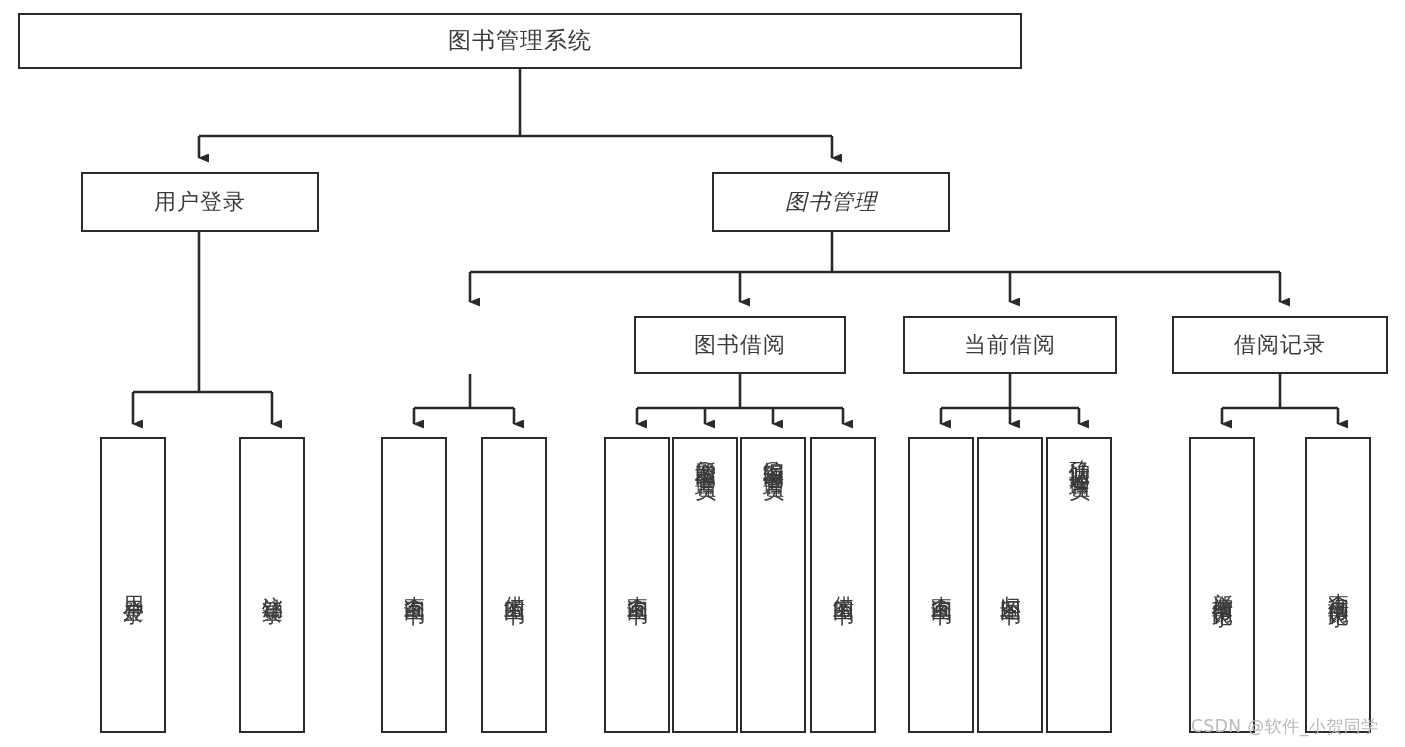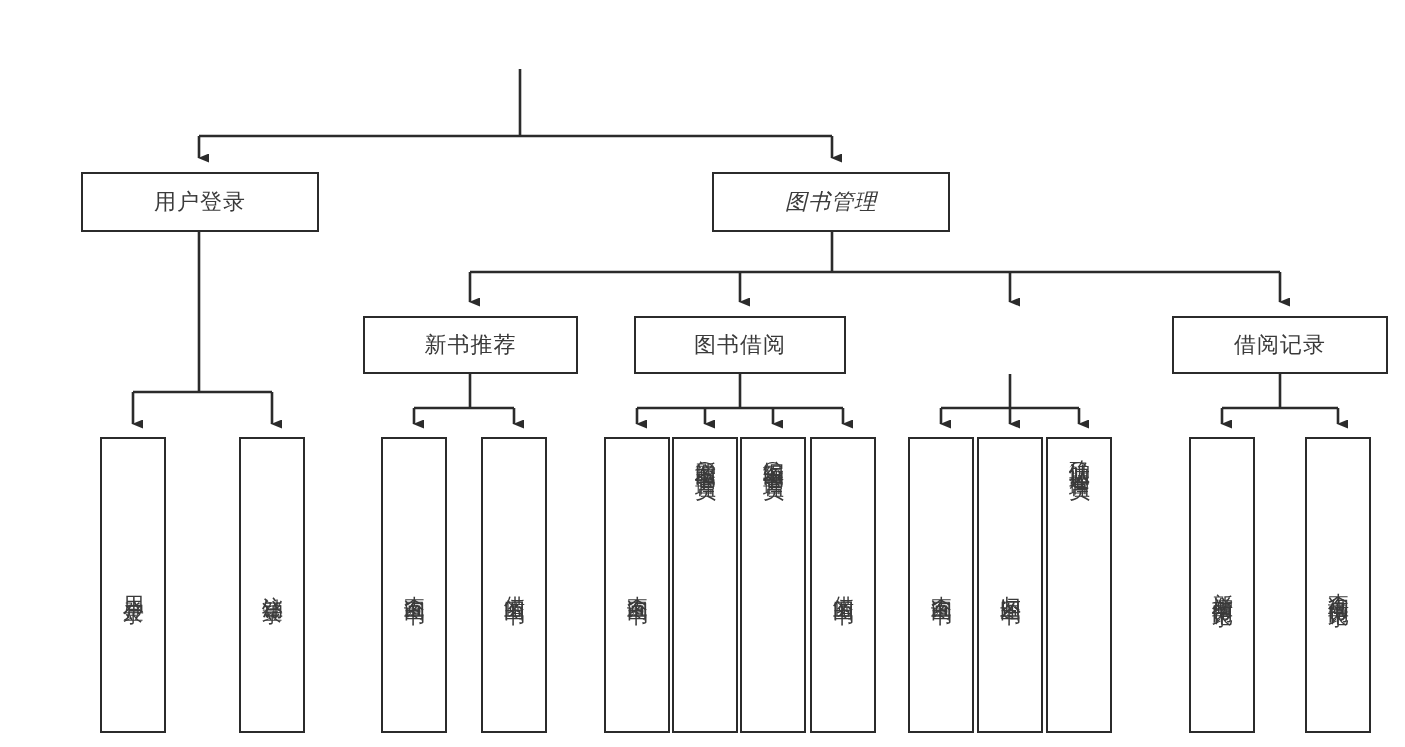--- a/index.html
+++ b/index.html
@@ -115,40 +115,42 @@
       <path d="M1010,408 L1010,424" marker-end="url(#arrow)"></path>
       <path d="M1079,408 L1079,424" marker-end="url(#arrow)"></path>
 
       <path d="M1280,374 L1280,408"></path>
       <path d="M1222,408 L1338,408"></path>
       <path d="M1222,408 L1222,424" marker-end="url(#arrow)"></path>
       <path d="M1338,408 L1338,424" marker-end="url(#arrow)"></path>
     </g>
   </svg>
 
+  <div class="node horiz root" style="left:18px; top:13px; width:1004px; height:56px;">图书管理系统</div>
 
   <div class="node horiz" style="left:81px; top:172px; width:238px; height:60px;">用户登录</div>
   <div class="node horiz" style="left:712px; top:172px; width:238px; height:60px;font-style:italic;">图书管理</div>
 
-  <div class="node horiz" style="left:363px; top:316px; width:215px; height:58px;">新书推荐</div>
   <div class="node horiz" style="left:634px; top:316px; width:212px; height:58px;">图书借阅</div>
+  <div class="node horiz" style="left:903px; top:316px; width:214px; height:58px;">当前借阅</div>
   <div class="node horiz" style="left:1172px; top:316px; width:216px; height:58px;">借阅记录</div>
 
   <div class="node vert center" style="left:100px; top:437px; width:66px; height:296px;">用户登录</div>
   <div class="node vert center" style="left:239px; top:437px; width:66px; height:296px;">注销登录</div>
 
   <div class="node vert center" style="left:381px; top:437px; width:66px; height:296px;">查询图书</div>
   <div class="node vert center" style="left:481px; top:437px; width:66px; height:296px;">借阅图书</div>
 
   <div class="node vert center" style="left:604px; top:437px; width:66px; height:296px;">查询图书</div>
   <div class="node vert top" style="left:672px; top:437px; width:66px; height:296px;">新增图书（管理员）</div>
   <div class="node vert top" style="left:740px; top:437px; width:66px; height:296px;">编辑图书（管理员）</div>
   <div class="node vert center" style="left:810px; top:437px; width:66px; height:296px;">借阅图书</div>
 
   <div class="node vert center" style="left:908px; top:437px; width:66px; height:296px;">查询图书</div>
   <div class="node vert center" style="left:977px; top:437px; width:66px; height:296px;">归还图书</div>
   <div class="node vert top" style="left:1046px; top:437px; width:66px; height:296px;">确认归还（管理员）</div>
 
   <div class="node vert center" style="left:1189px; top:437px; width:66px; height:296px;">新增借阅记录</div>
   <div class="node vert center" style="left:1305px; top:437px; width:66px; height:296px;">查询借阅记录</div>
 
+  <div class="watermark" style="left:1191px; top:715px;">CSDN @软件_小贺同学</div>
 
 </div>
 
 </body></html>

